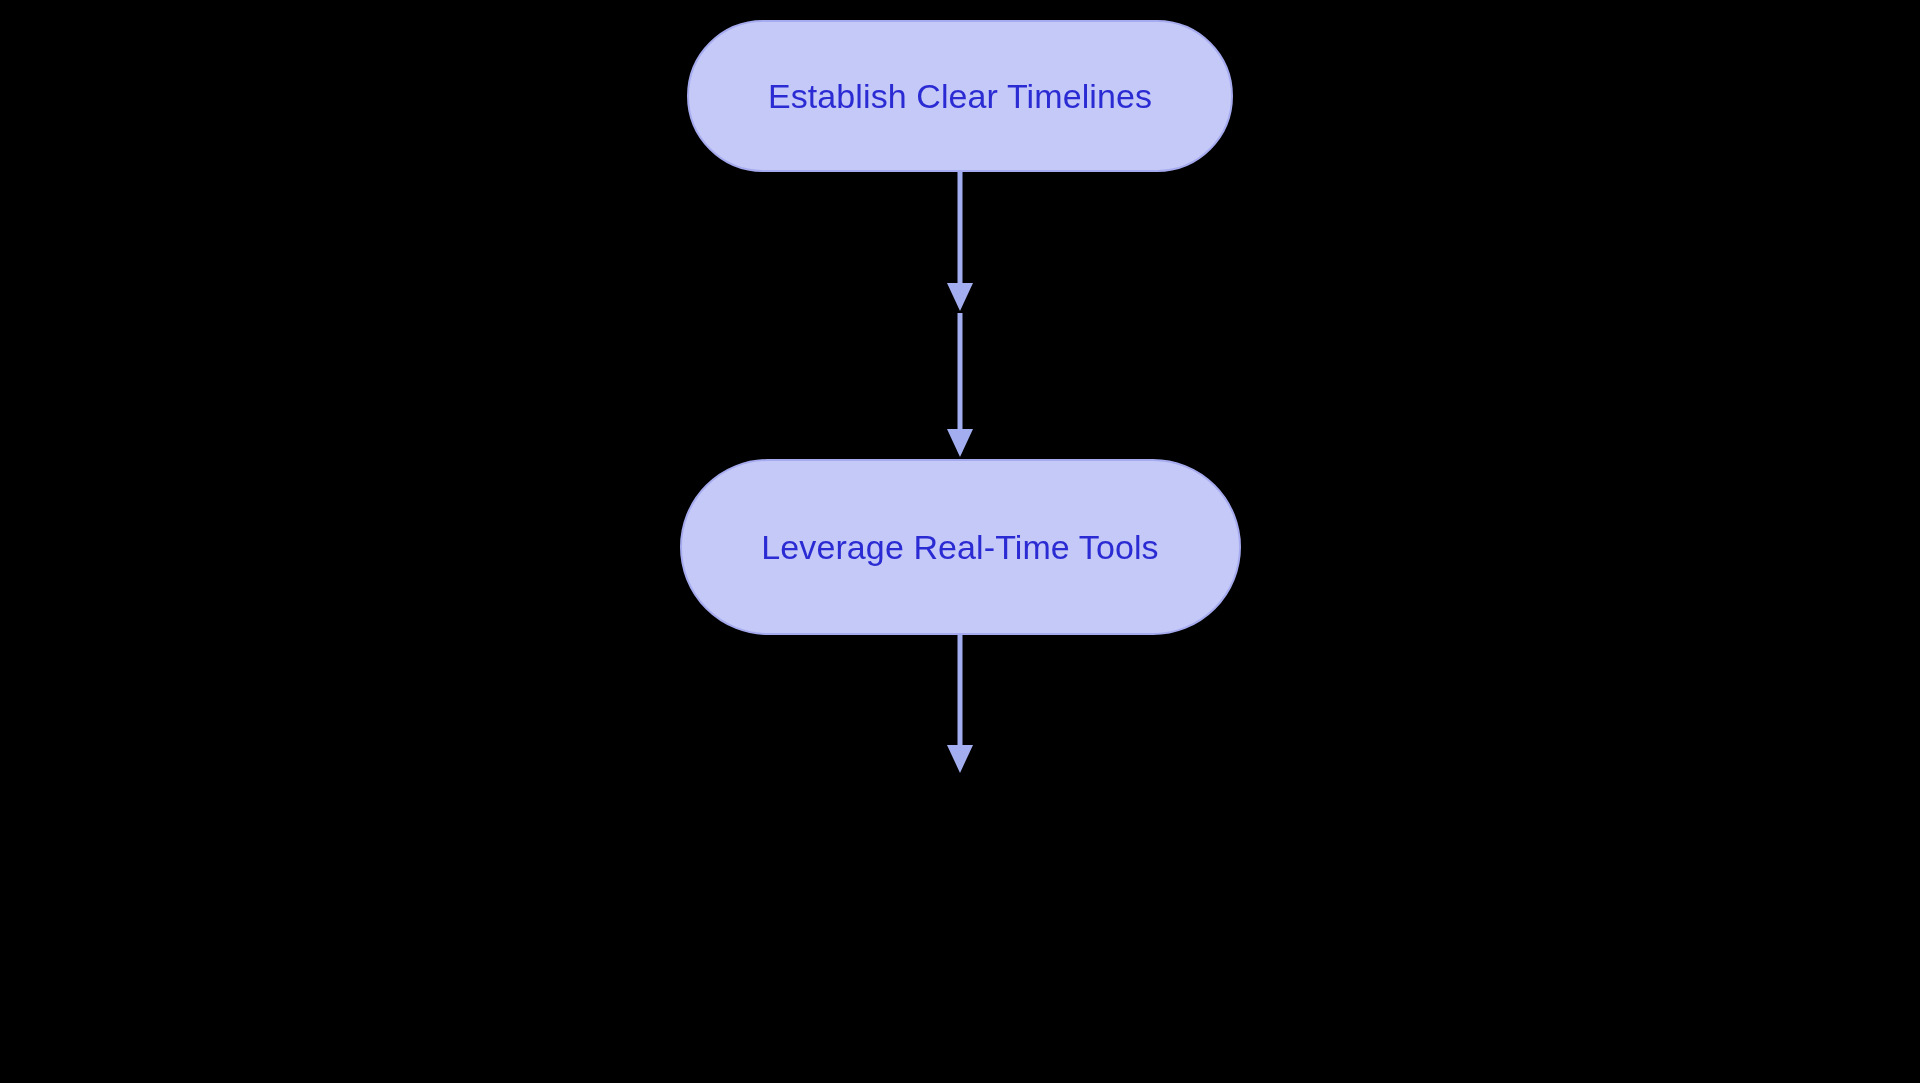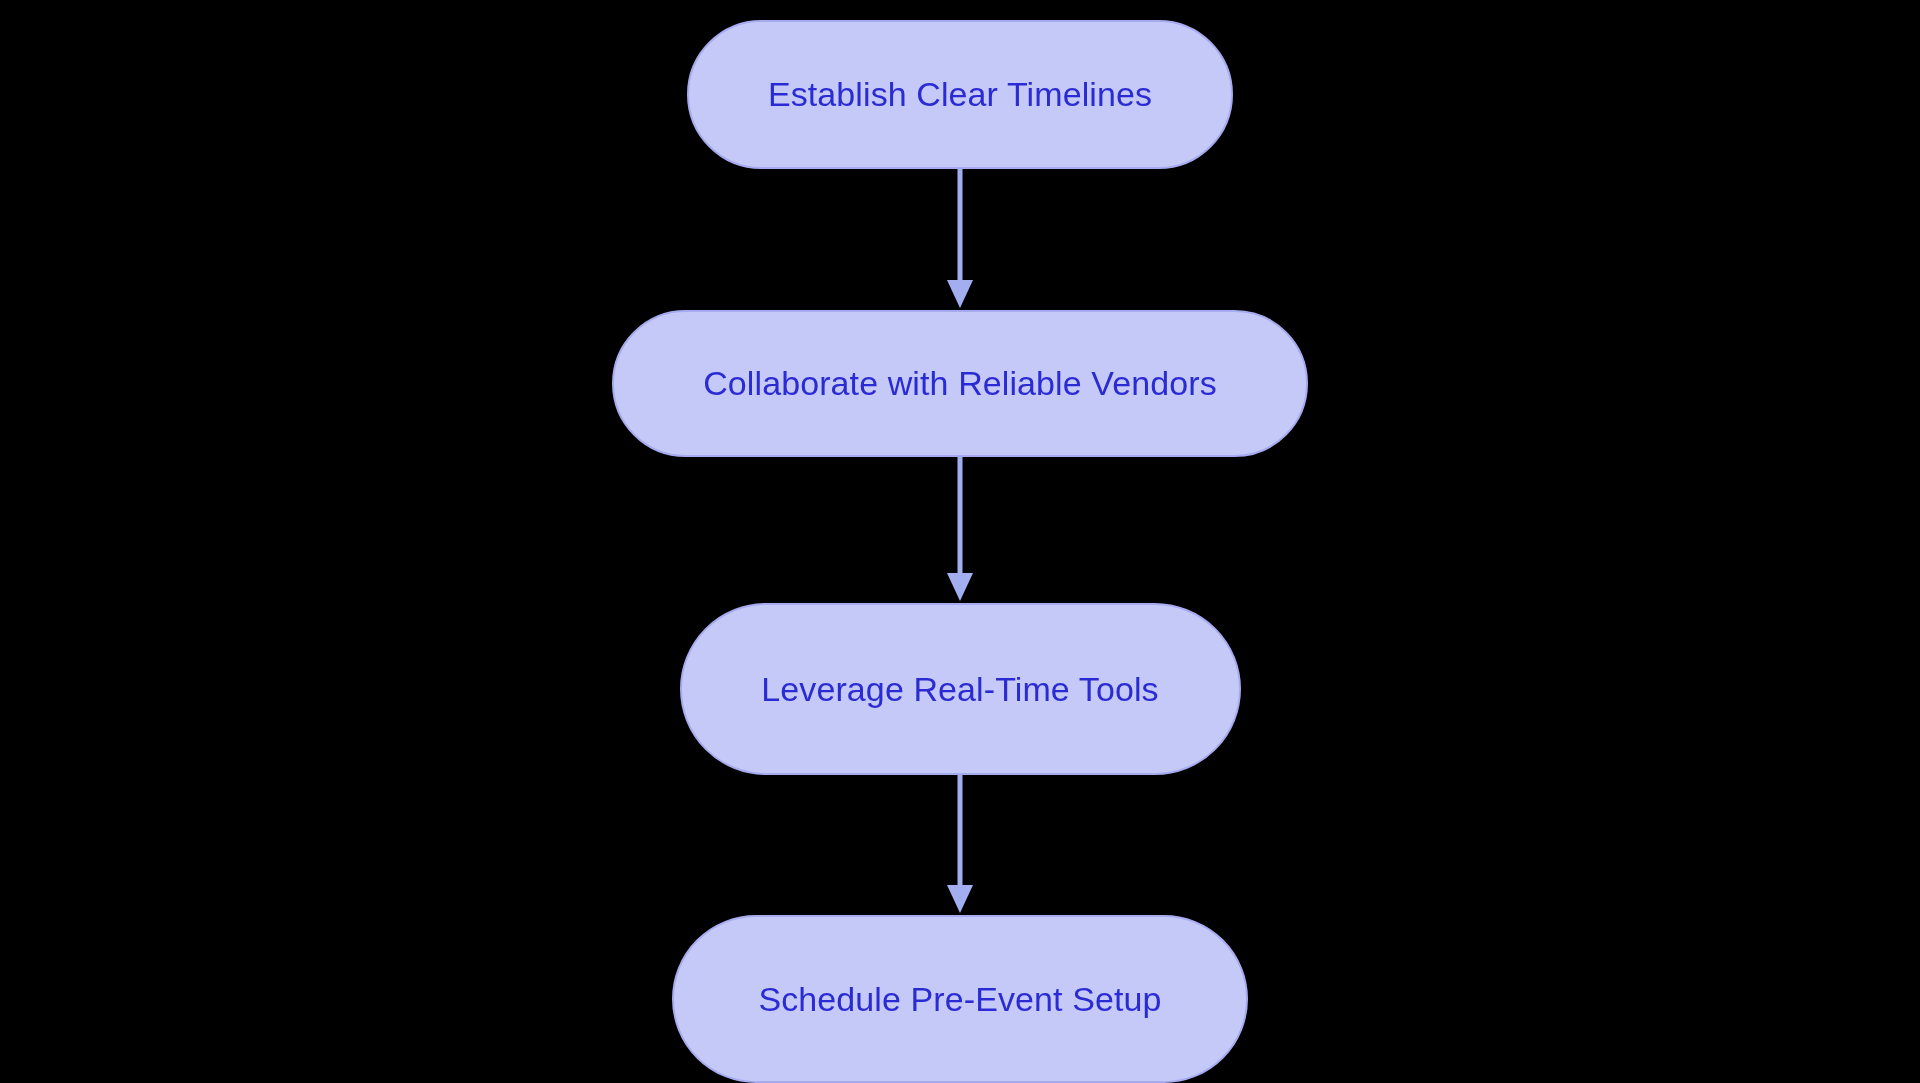--- a/index.html
+++ b/index.html
@@ -86,40 +86,34 @@
       <span class="node-label">Establish Clear Timelines</span>
     </div>
 
     <div class="connector" id="connector-1">
       <svg width="40" height="141" viewBox="0 0 40 141" xmlns="http://www.w3.org/2000/svg">
         <line x1="20" y1="0" x2="20" y2="113" stroke="#a3aef0" stroke-width="5"></line>
         <polygon points="7,111 33,111 20,139" fill="#a3aef0"></polygon>
       </svg>
     </div>
 
-    <div class="node" id="node-2" style="background: rgb(197, 201, 247); border-color: rgb(166, 171, 239); color: rgb(43, 43, 212);">
-      <span class="node-label">Collaborate with Reliable Vendors</span>
-    </div>
 
     <div class="connector" id="connector-2">
       <svg width="40" height="146" viewBox="0 0 40 146" xmlns="http://www.w3.org/2000/svg">
         <line x1="20" y1="0" x2="20" y2="118" stroke="#a3aef0" stroke-width="5"></line>
         <polygon points="7,116 33,116 20,144" fill="#a3aef0"></polygon>
       </svg>
     </div>
 
     <div class="node" id="node-3" style="background: rgb(197, 201, 247); border-color: rgb(166, 171, 239); color: rgb(43, 43, 212);">
       <span class="node-label">Leverage Real-Time Tools</span>
     </div>
 
     <div class="connector" id="connector-3">
       <svg width="40" height="140" viewBox="0 0 40 140" xmlns="http://www.w3.org/2000/svg">
         <line x1="20" y1="0" x2="20" y2="112" stroke="#a3aef0" stroke-width="5"></line>
         <polygon points="7,110 33,110 20,138" fill="#a3aef0"></polygon>
       </svg>
     </div>
 
-    <div class="node" id="node-4" style="background: rgb(197, 201, 247); border-color: rgb(166, 171, 239); color: rgb(43, 43, 212);">
-      <span class="node-label">Schedule Pre-Event Setup</span>
-    </div>
 
   </div>
 </div>
 
 </body></html>

